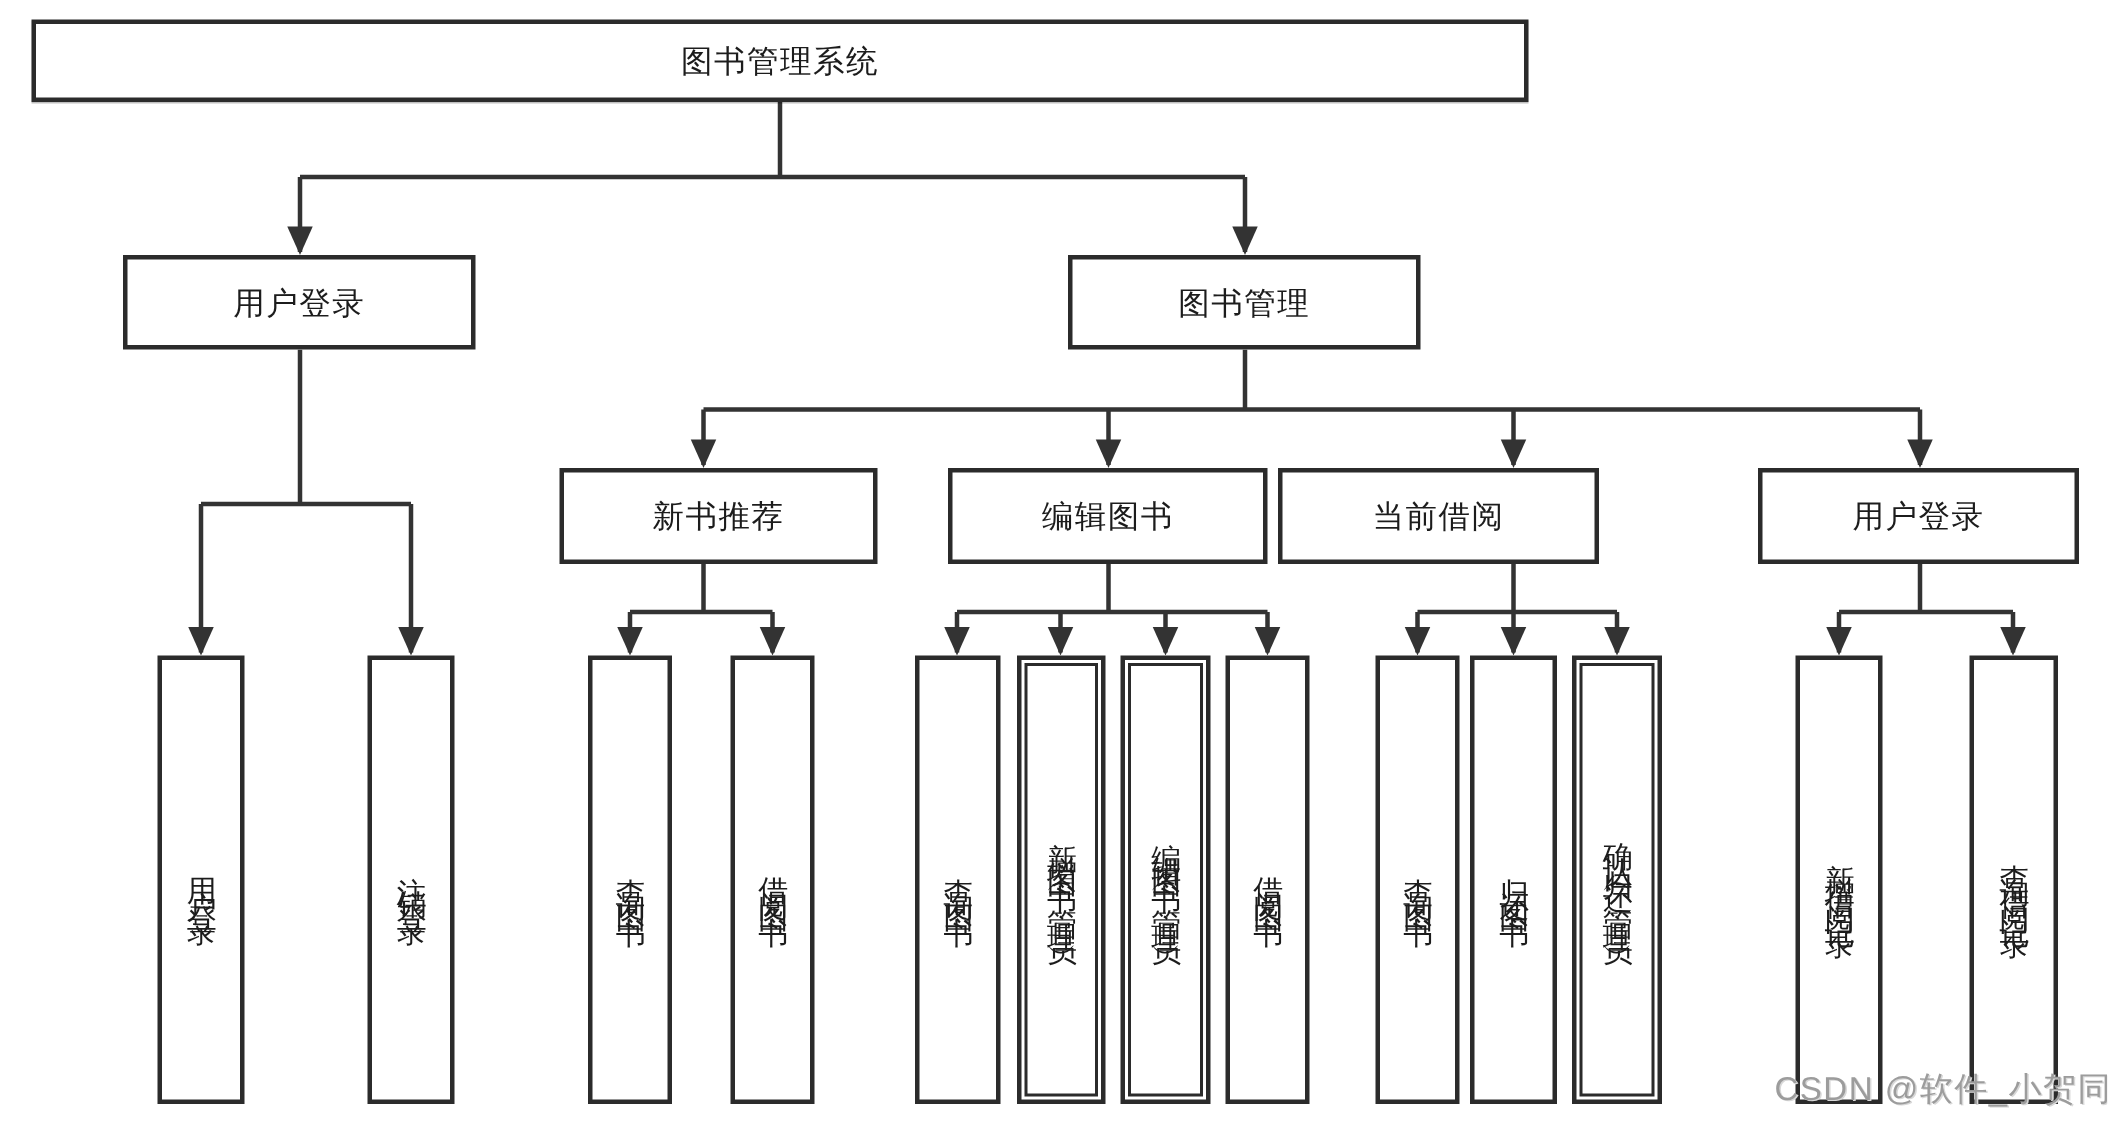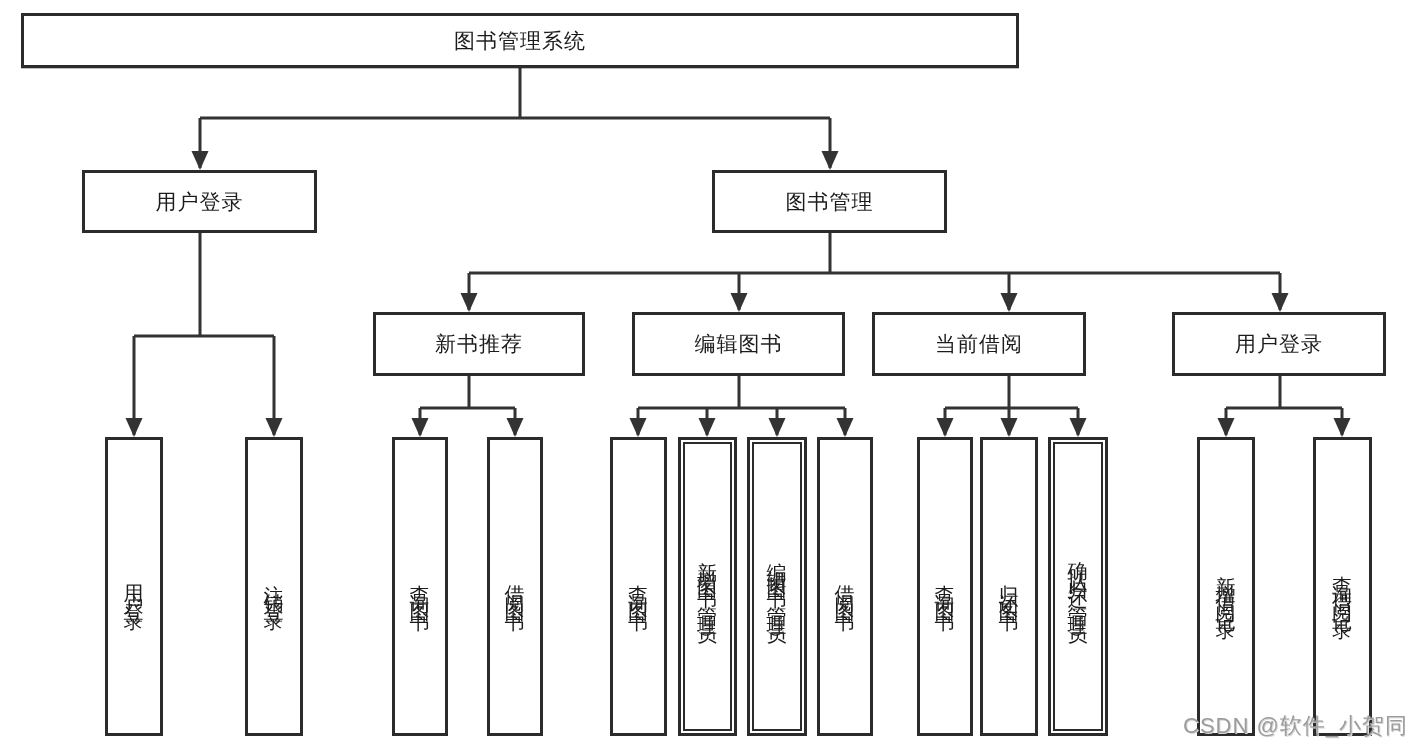--- a/index.html
+++ b/index.html
@@ -112,21 +112,21 @@
     </g>
   </svg>
 
   <div class="node hbox root" style="left:21px; top:13px; width:998px; height:55px;">图书管理系统</div>
 
   <div class="node hbox" style="left:82px; top:170px; width:235px; height:63px;">用户登录</div>
   <div class="node hbox" style="left:712px; top:170px; width:235px; height:63px;">图书管理</div>
 
   <div class="node hbox" style="left:373px; top:312px; width:212px; height:64px;">新书推荐</div>
   <div class="node hbox" style="left:632px; top:312px; width:213px; height:64px;">编辑图书</div>
-  <div class="node hbox" style="left:872px; top:312px; width:214px; height:64px;">当前借阅</div>
+  <div class="node hbox" style="left:852px; top:312px; width:214px; height:64px;">当前借阅</div>
   <div class="node hbox" style="left:1172px; top:312px; width:214px; height:64px;">用户登录</div>
 
   <div class="node leaf" style="left:105px; width:58px;">用户登录</div>
   <div class="node leaf" style="left:245px; width:58px;">注销登录</div>
 
   <div class="node leaf" style="left:392px; width:56px;">查询图书</div>
   <div class="node leaf" style="left:487px; width:56px;">借阅图书</div>
 
   <div class="node leaf" style="left:610px; width:57px;">查询图书</div>
   <div class="node leaf double" style="left:678px; width:59px;">新增图书（管理员）</div>

